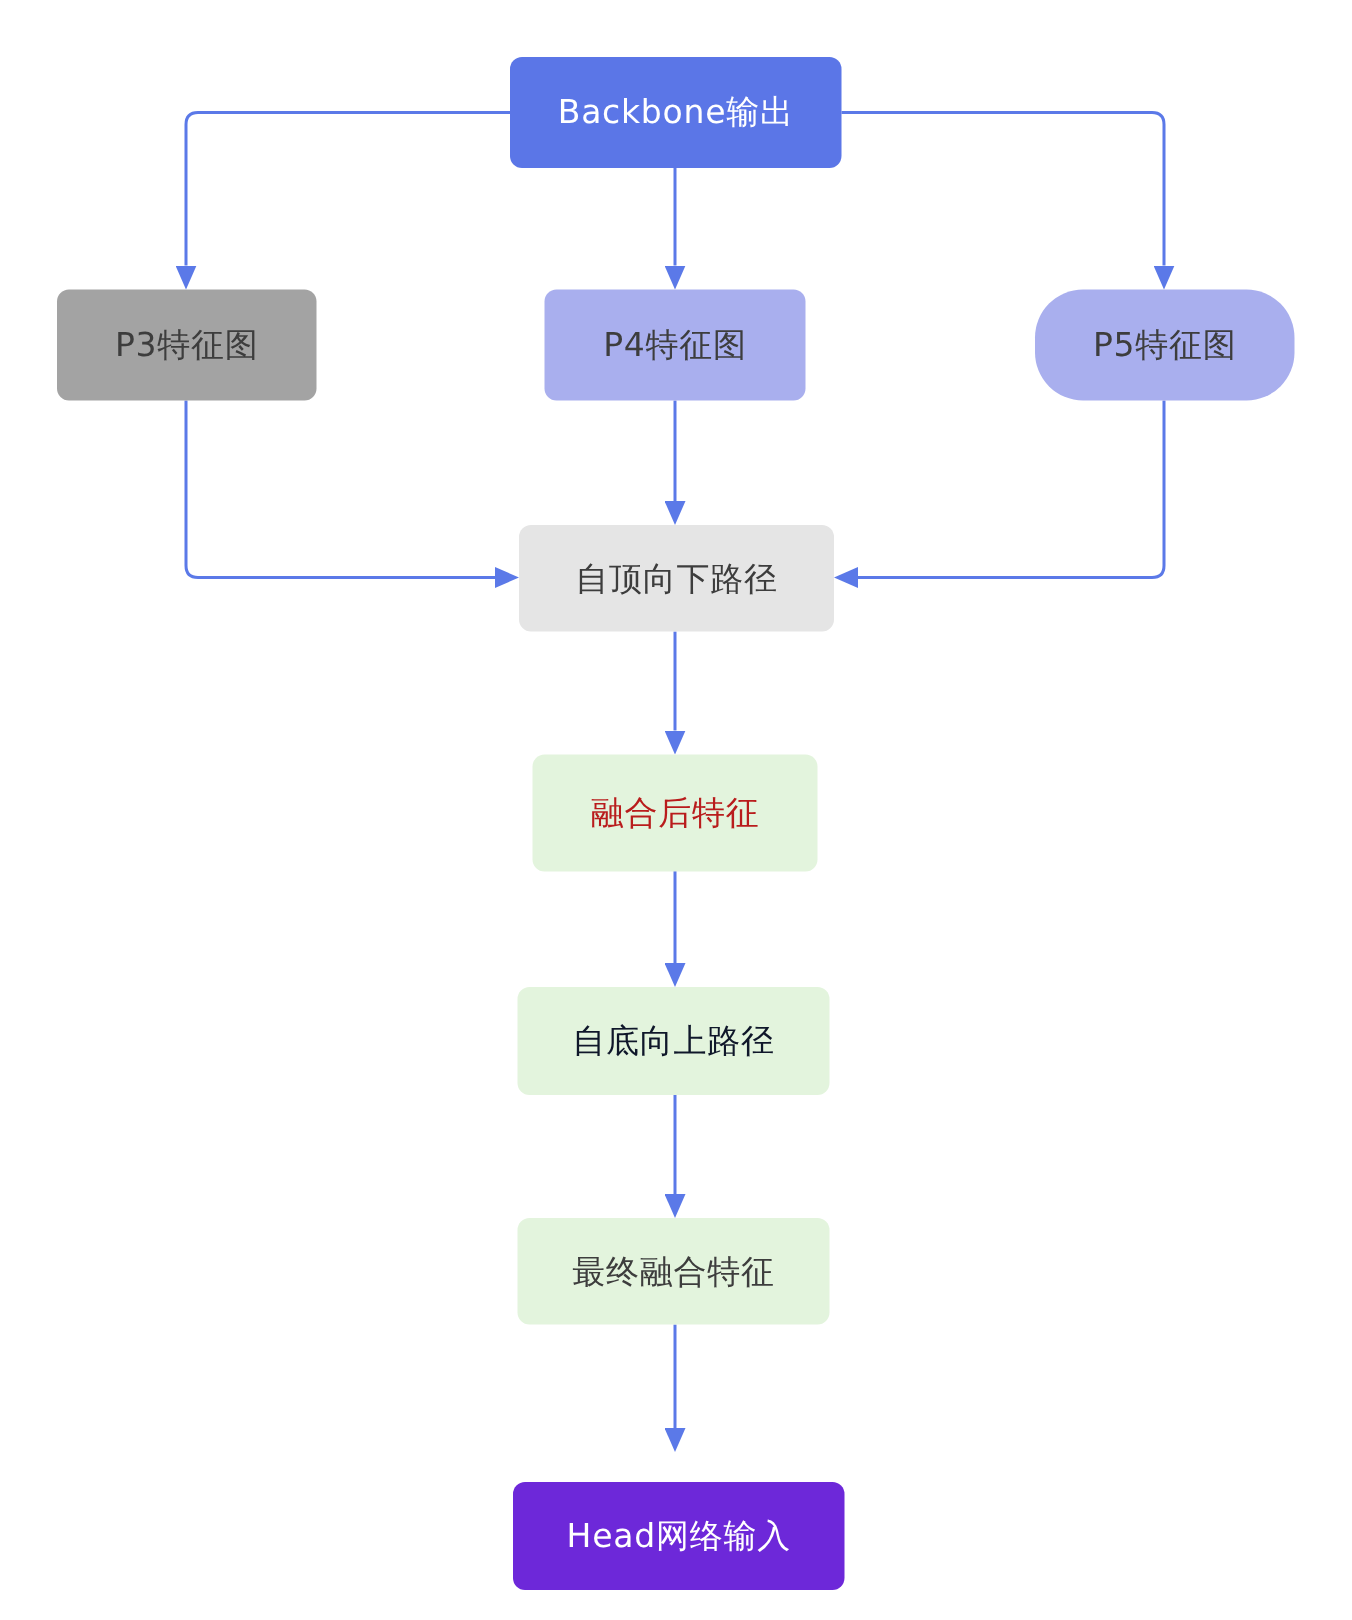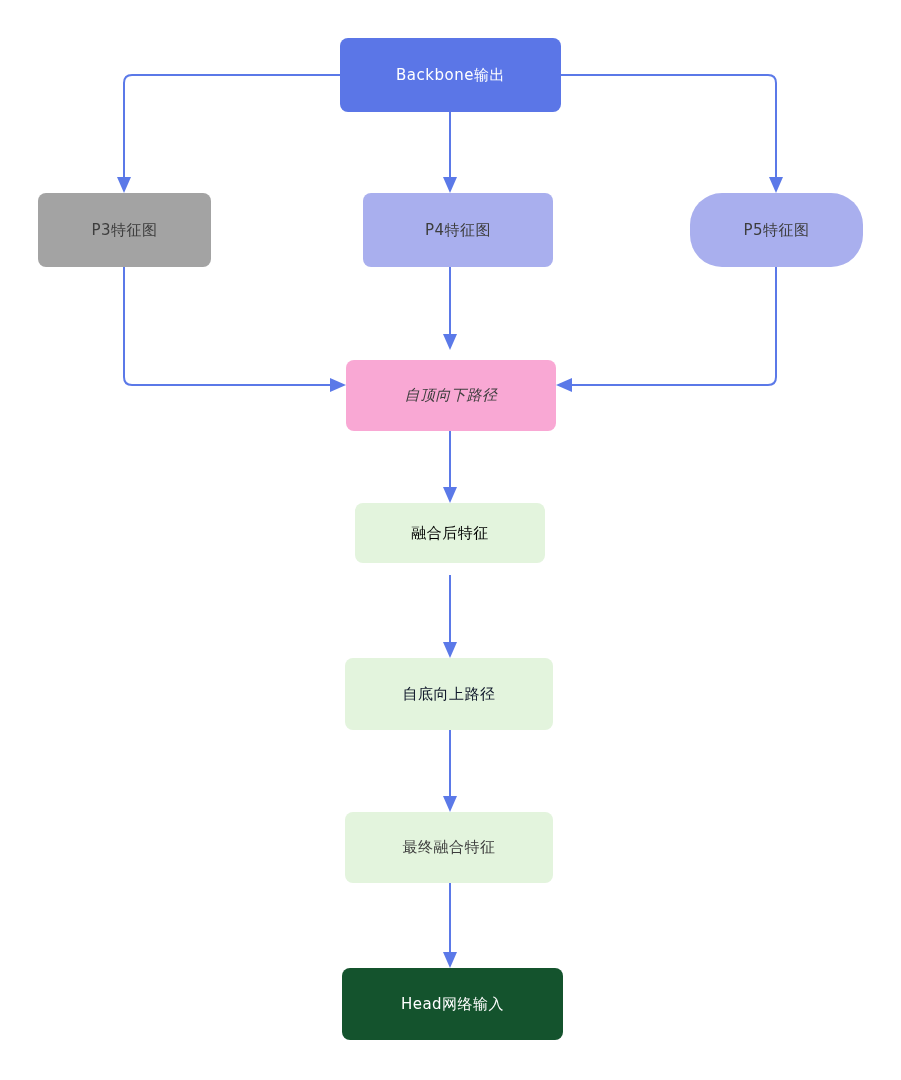--- a/index.html
+++ b/index.html
@@ -20,21 +20,21 @@
     width: 901px; height: 1080px;
   }
   .node-layer { position: absolute; left: 0; top: 0; width: 901px; height: 1080px; }
   .node {
     position: absolute;
     display: flex;
     align-items: center;
     justify-content: center;
     border-radius: 8px;
     box-sizing: border-box;
-    font-size: 15px;
+    font-size: 22px;
     letter-spacing: 0.5px;
     white-space: nowrap;
   }
   .node.primary { font-weight: 500; }
   .node.secondary, .node.tertiary { font-weight: 400; }
 </style>
 </head>
 <body>
 
 <div class="canvas">
@@ -55,35 +55,35 @@
       <path d="M450,730 L450,796" fill="none" stroke="#5b79e8" stroke-width="2" marker-end="url(#arrow)"></path>
       <path d="M450,883 L450,952" fill="none" stroke="#5b79e8" stroke-width="2" marker-end="url(#arrow)"></path>
     </svg>
   <div class="node-layer" id="nodes">
       <div class="node primary" style="left: 340px; top: 38px; width: 221px; height: 74px; background: rgb(91, 118, 231); color: rgb(255, 255, 255);">
         <span>Backbone输出</span>
       </div>
       <div class="node secondary" style="left: 38px; top: 193px; width: 173px; height: 74px; background: #a3a3a3; color: rgb(61, 61, 61);">
         <span>P3特征图</span>
       </div>
-      <div class="node secondary" style="left: 363px; top: 193px; width: 190px; height: 74px; background: rgb(169, 175, 238); color: rgb(61, 61, 61);">
+      <div class="node secondary" style="left: 363px; top: 193px; width: 174px; height: 74px; background: rgb(169, 175, 238); color: rgb(61, 61, 61);">
         <span>P4特征图</span>
       </div>
       <div class="node secondary" style="left: 690px; top: 193px; width: 173px; height: 74px; background: rgb(169, 175, 238); color: rgb(61, 61, 61); border-radius: 32px;">
         <span>P5特征图</span>
       </div>
-      <div class="node tertiary" style="left: 346px; top: 360px; width: 210px; height: 71px; background: #f9a8d4; color: rgb(61, 61, 61); font-style: italic;">
+      <div class="node tertiary" style="left: 346px; top: 350px; width: 210px; height: 71px; background: #e5e5e5; color: rgb(61, 61, 61);">
         <span>自顶向下路径</span>
       </div>
-      <div class="node tertiary" style="left: 355px; top: 503px; width: 190px; height: 60px; background: rgb(227, 244, 221); color: #000000;">
+      <div class="node tertiary" style="left: 355px; top: 503px; width: 190px; height: 78px; background: rgb(227, 244, 221); color: #b91c1c;">
         <span>融合后特征</span>
       </div>
       <div class="node tertiary" style="left: 345px; top: 658px; width: 208px; height: 72px; background: rgb(227, 244, 221); color: #0f172a;">
         <span>自底向上路径</span>
       </div>
       <div class="node tertiary" style="left: 345px; top: 812px; width: 208px; height: 71px; background: rgb(227, 244, 221); color: rgb(61, 61, 61);">
         <span>最终融合特征</span>
       </div>
-      <div class="node primary" style="left: 342px; top: 968px; width: 221px; height: 72px; background: #14532d; color: rgb(255, 255, 255);">
+      <div class="node primary" style="left: 342px; top: 988px; width: 221px; height: 72px; background: #6d28d9; color: rgb(255, 255, 255);">
         <span>Head网络输入</span>
       </div>
     </div>
 </div>
 
 </body></html>

